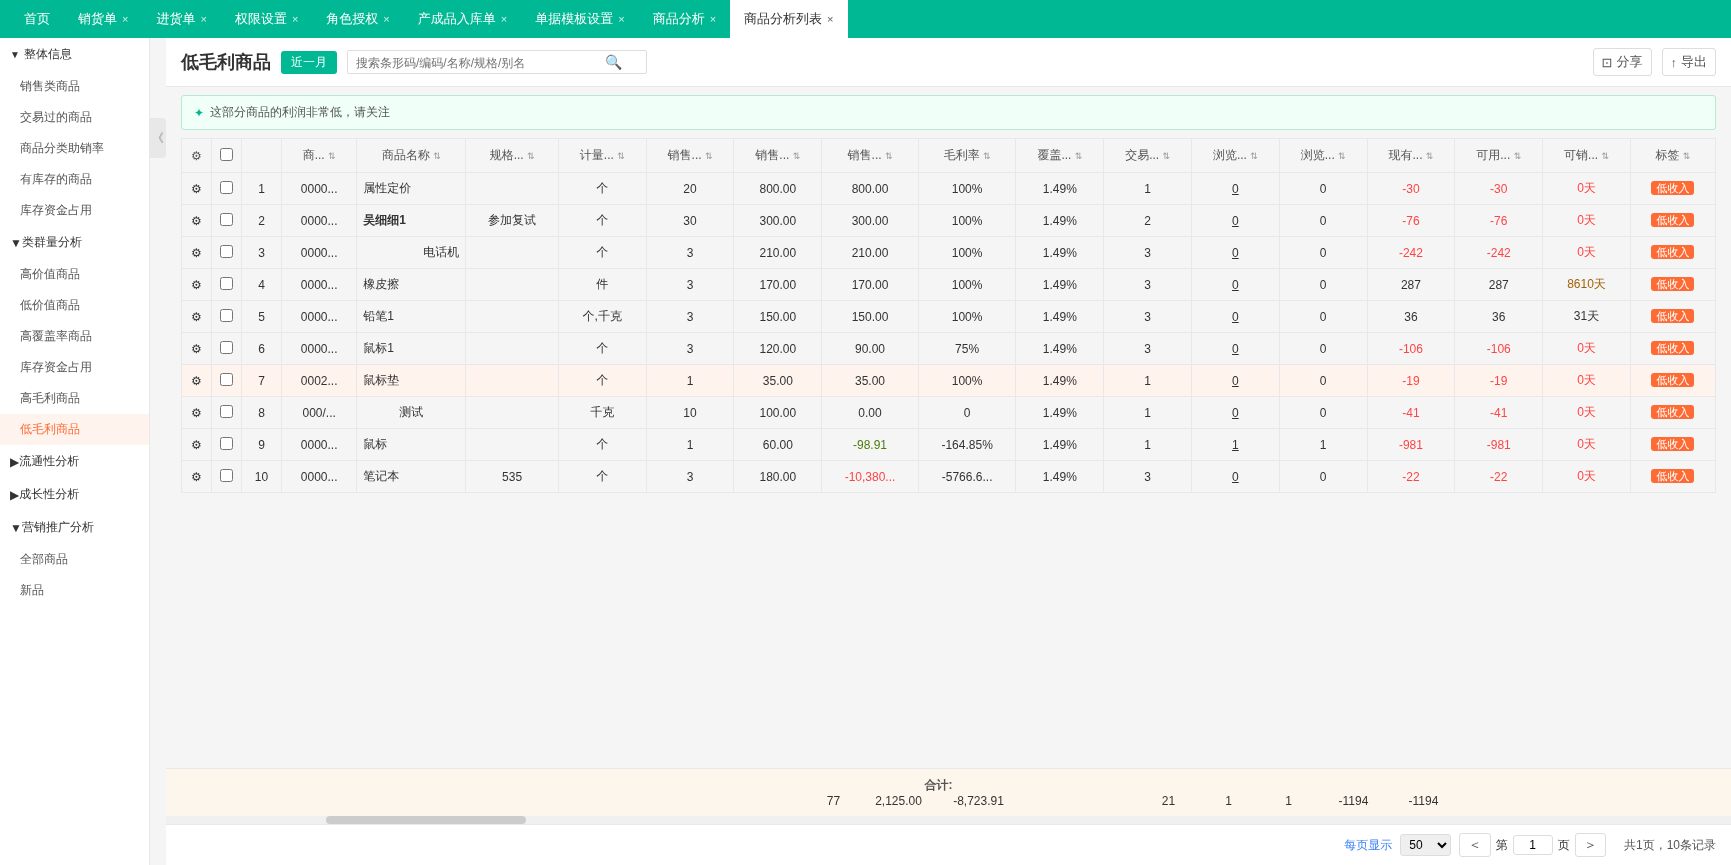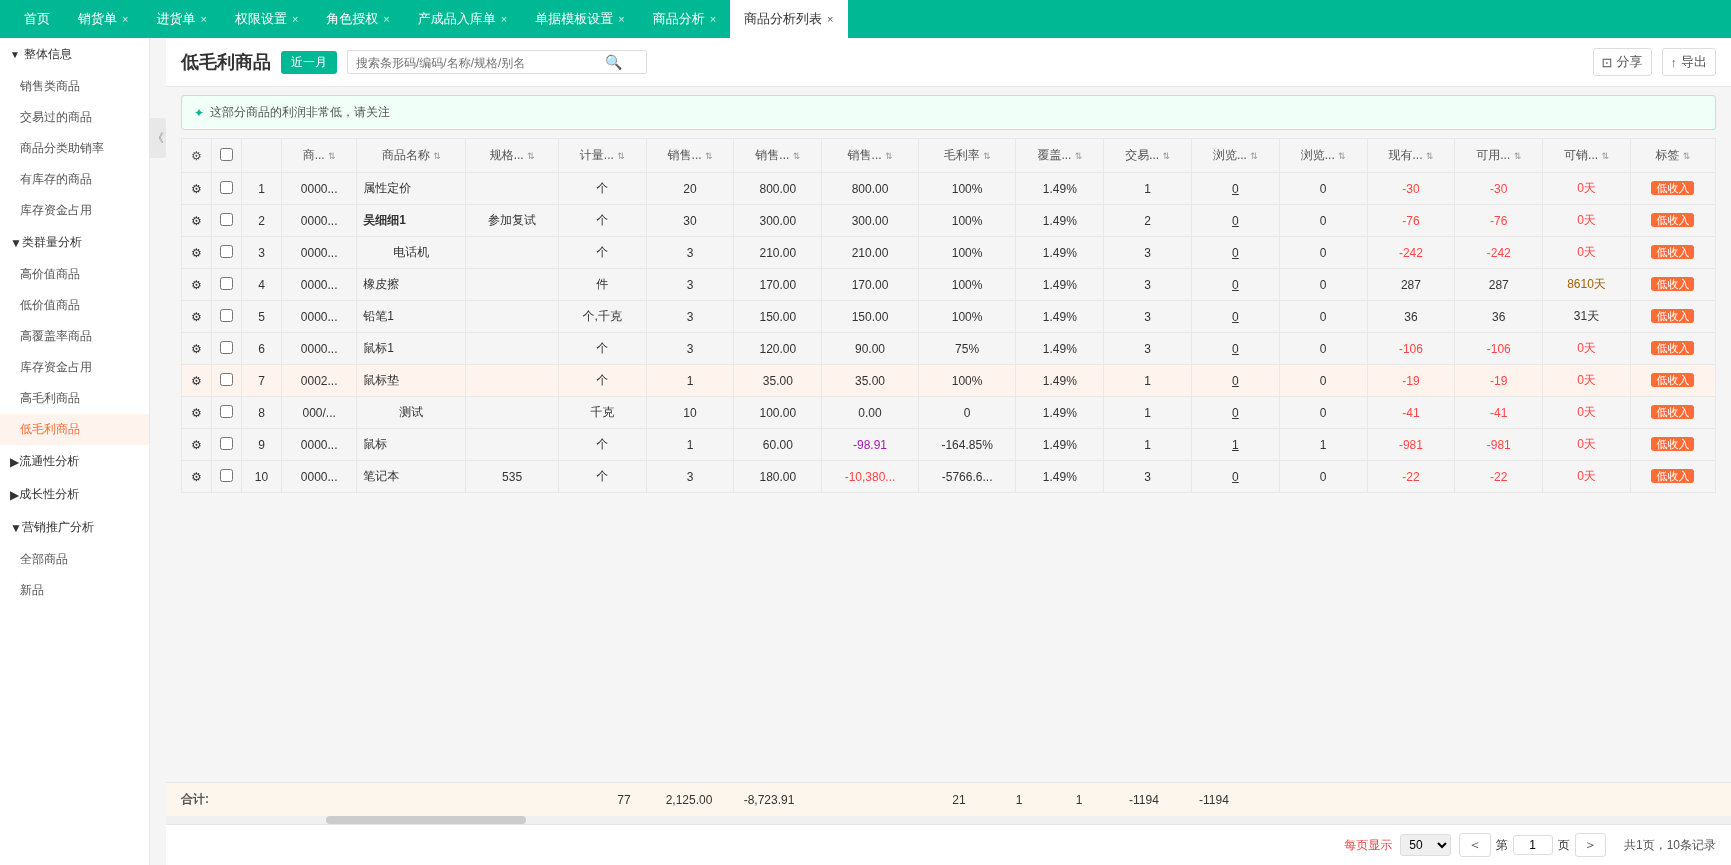--- a/index.html
+++ b/index.html
@@ -42,26 +42,26 @@
     
     .table-area { flex: 1; overflow: auto; padding: 0 15px; }
     table { width: 100%; border-collapse: collapse; font-size: 12px; }
     thead tr { background: #f5f5f5; }
     th { padding: 8px 6px; border: 1px solid #e8e8e8; text-align: center; font-weight: normal; color: #555; white-space: nowrap; position: sticky; top: 0; background: #f5f5f5; z-index: 1; }
     td { padding: 7px 6px; border: 1px solid #e8e8e8; text-align: center; color: #333; }
     .tag-badge { background: #ff6b35; color: #fff; border-radius: 3px; padding: 1px 5px; font-size: 11px; }
     .link-underline { text-decoration: underline; color: #333; cursor: pointer; }
 
     
-    .table-footer { background: #fdf6ec; border-top: 1px solid #e8e8e8; padding: 8px 15px; display: flex; align-items: center; }
+    .table-footer { background: #fdf6ec; border-top: 1px solid #e8e8e8; padding: 8px 15px; display: flex; align-items: center; flex-direction: column; }
     .footer-label { font-weight: bold; color: #555; margin-right: 20px; }
 
     
     .pagination { display: flex; align-items: center; justify-content: flex-end; padding: 8px 15px; background: #fff; border-top: 1px solid #e8e8e8; gap: 8px; font-size: 12px; }
-    .pagination .page-size-label { color: #ef4444; }
+    .pagination .page-size-label { color: #3b82f6; }
     .pagination select { border: 1px solid #ddd; border-radius: 3px; padding: 2px 4px; font-size: 12px; }
     .pagination .page-nav { display: flex; align-items: center; gap: 5px; }
     .pagination .nav-btn { border: 1px solid #ddd; background: #fff; padding: 2px 8px; border-radius: 3px; cursor: pointer; color: #555; }
     .pagination .total-info { color: #555; margin-left: 10px; }
     .page-input { border: 1px solid #ddd; border-radius: 3px; padding: 2px 5px; width: 40px; text-align: center; font-size: 12px; }
 
     
     .bottom-scrollbar { height: 8px; background: #f0f0f0; }
     .bottom-scrollbar-inner { height: 8px; width: 200px; background: #ccc; border-radius: 4px; margin-left: 160px; }
 
@@ -223,21 +223,21 @@
     <td style="color:#ff4444">-76</td>
     <td style="color:#ff4444">-76</td>
     <td style="color:#ff4444">0天</td>
     <td><span class="tag-badge">低收入</span></td>
   </tr>
             <tr>
     <td style="cursor:pointer;">⚙</td>
     <td><input type="checkbox" style=""></td>
     <td>3</td>
     <td>0000...</td>
-    <td style="text-align:center;">电话机</td>
+    <td style="text-align:right;">电话机</td>
     <td></td>
     <td>个</td>
     <td>3</td>
     <td>210.00</td>
     <td style="color:#333">210.00</td>
     <td>100%</td>
     <td>1.49%</td>
     <td>3</td>
     <td><span class="link-underline">0</span></td>
     <td>0</td>
@@ -354,21 +354,21 @@
             <tr>
     <td style="cursor:pointer;">⚙</td>
     <td><input type="checkbox" style=""></td>
     <td>9</td>
     <td>0000...</td>
     <td style="text-align:left;">鼠标</td>
     <td></td>
     <td>个</td>
     <td>1</td>
     <td>60.00</td>
-    <td style="color:#a21caf">-98.91</td>
+    <td style="color:#4d7c0f">-98.91</td>
     <td>-164.85%</td>
     <td>1.49%</td>
     <td>1</td>
     <td><span class="link-underline">1</span></td>
     <td>1</td>
     <td style="color:#ff4444">-981</td>
     <td style="color:#ff4444">-981</td>
     <td style="color:#ff4444">0天</td>
     <td><span class="tag-badge">低收入</span></td>
   </tr>

